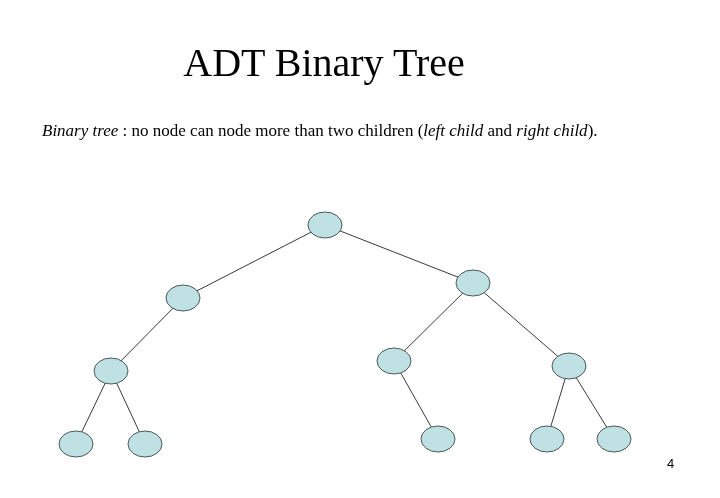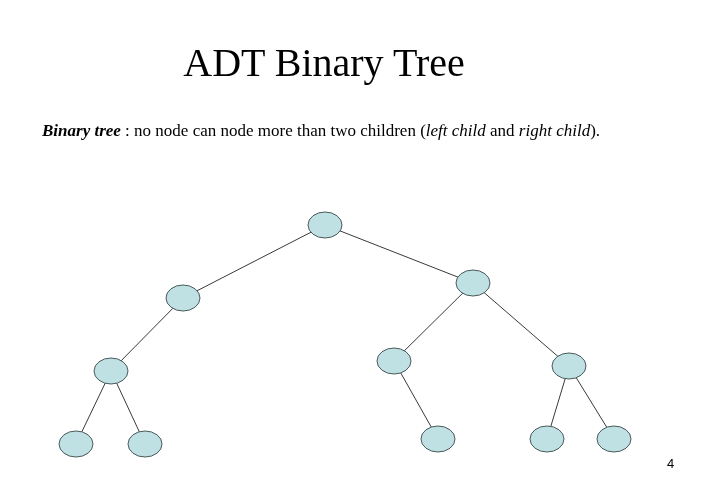--- a/index.html
+++ b/index.html
@@ -1,19 +1,19 @@
 <!DOCTYPE html>
 <html><head>
 <meta charset="utf-8">
 <style>
   html, body { margin: 0; padding: 0; background: #ffffff; }
   body { width: 720px; height: 498px; position: relative; overflow: hidden; font-family: "Liberation Serif", serif; color: #000; }
   .title { position: absolute; left: 0; width: 648px; top: 38px; text-align: center; font-size: 40px; line-height: 50px; }
   .definition { position: absolute; left: 42px; top: 120px; font-size: 17px; line-height: 22px; white-space: nowrap; }
-  .definition .term { font-weight: bold; font-style: italic; }
+  .definition .term { font-weight: normal; font-style: italic; }
   .definition i { }
   .tree { position: absolute; left: 0; top: 0; }
   .page-number { position: absolute; left: 667px; top: 456px; font-family: "Liberation Sans", sans-serif; font-size: 13px; }
 </style>
 </head>
 <body>
 
 <div class="title">ADT Binary Tree</div>
 
 <div class="definition"><span class="term">Binary tree</span><span> : no node can node more than two children (</span><i>left child</i><span> and </span><i>right child</i><span>).</span></div>

